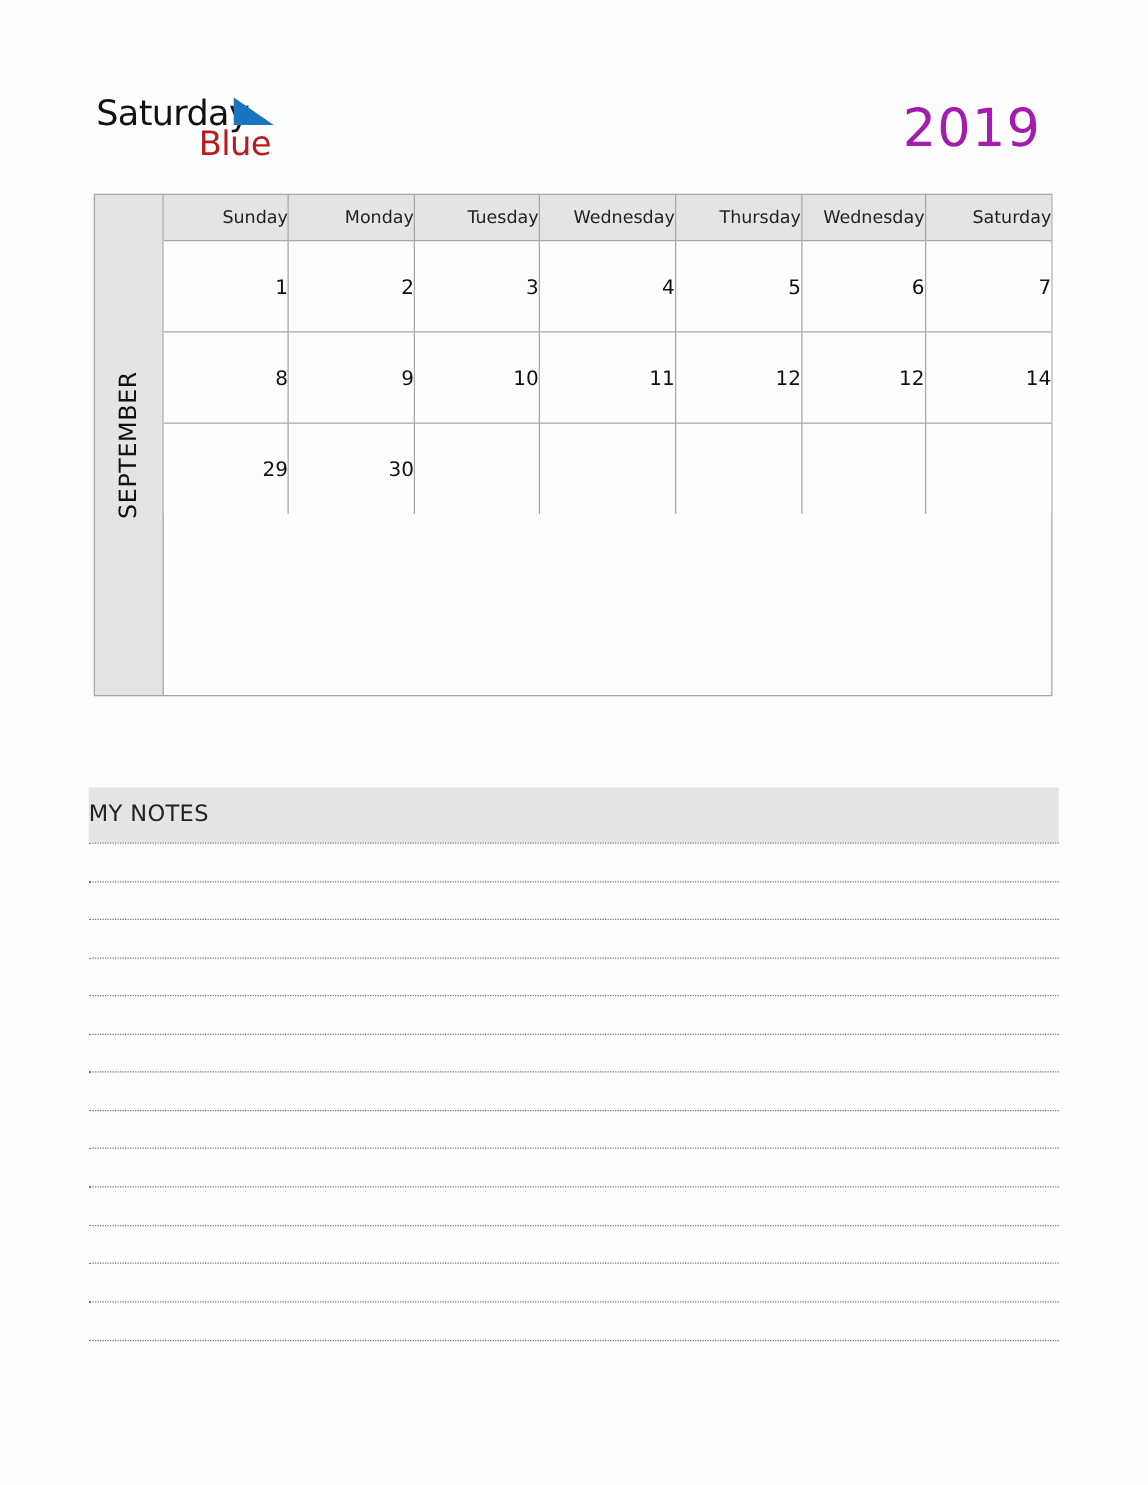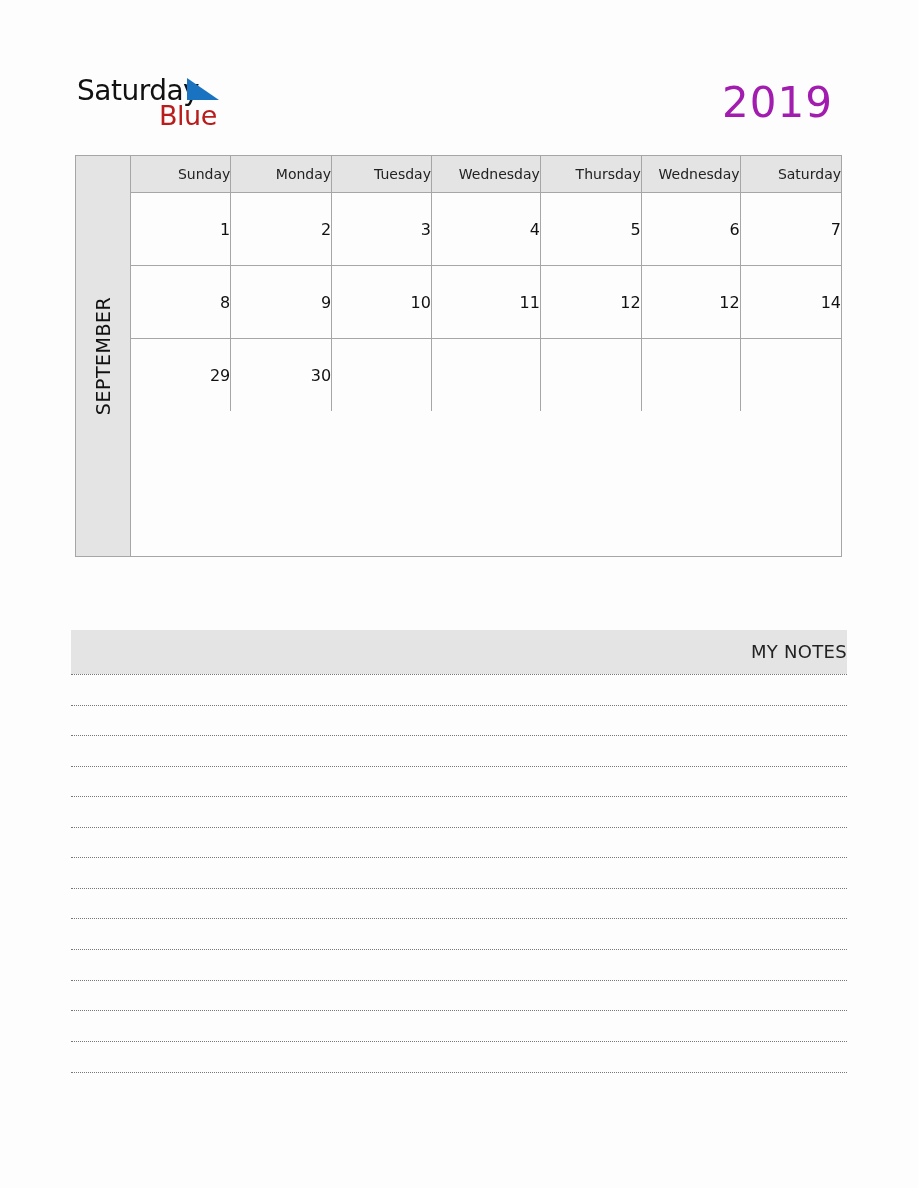--- a/index.html
+++ b/index.html
@@ -13,21 +13,21 @@
   .month { position:absolute; left:0; top:0; width:55px; height:100%; background:#e4e4e4; border-right:1px solid #a6a6a6; box-sizing:border-box; }
   .month span { position:absolute; left:50%; top:50%; transform:translate(-50%,-50%) rotate(-90deg); font-size:19px; color:#111; white-space:nowrap; letter-spacing:0.5px; }
   table.grid { position:absolute; left:55px; top:0; border-collapse:collapse; }
   table.grid th, table.grid td { border:1px solid #a6a6a6; text-align:right; padding:0; }
   table.grid tr:first-child th { border-top:none; }
   table.grid th:last-child, table.grid td:last-child { border-right:none; }
   table.grid tr:last-child td { border-bottom:none;margin-left:16px; }
   table.grid th:first-child, table.grid td:first-child { border-left:none; }
   table.grid th { background:#e4e4e4; height:36px; font-weight:normal; font-size:14px; color:#222; }
   table.grid td { height:72px; font-size:16px; color:#111; background:#fdfdfd; }
-  .notes-head { position:absolute; left:71px; top:630px; width:776px; height:44px; background:#e4e4e4; text-align:right; line-height:44px; font-size:18px; color:#222; letter-spacing:0.3px; }
+  .notes-head { position:absolute; left:71px; top:630px; width:776px; height:44px; background:#e4e4e4; text-align:left; line-height:44px; font-size:18px; color:#222; letter-spacing:0.3px; }
   .note-line { position:absolute; left:71px; width:776px; border-top:1px dotted #777; height:0; }
 </style>
 </head>
 <body>
 
 <div class="logo">
   <span class="general">Saturday</span>
   <span class="tri"></span>
   <span class="blue">Blue</span>
 </div>

